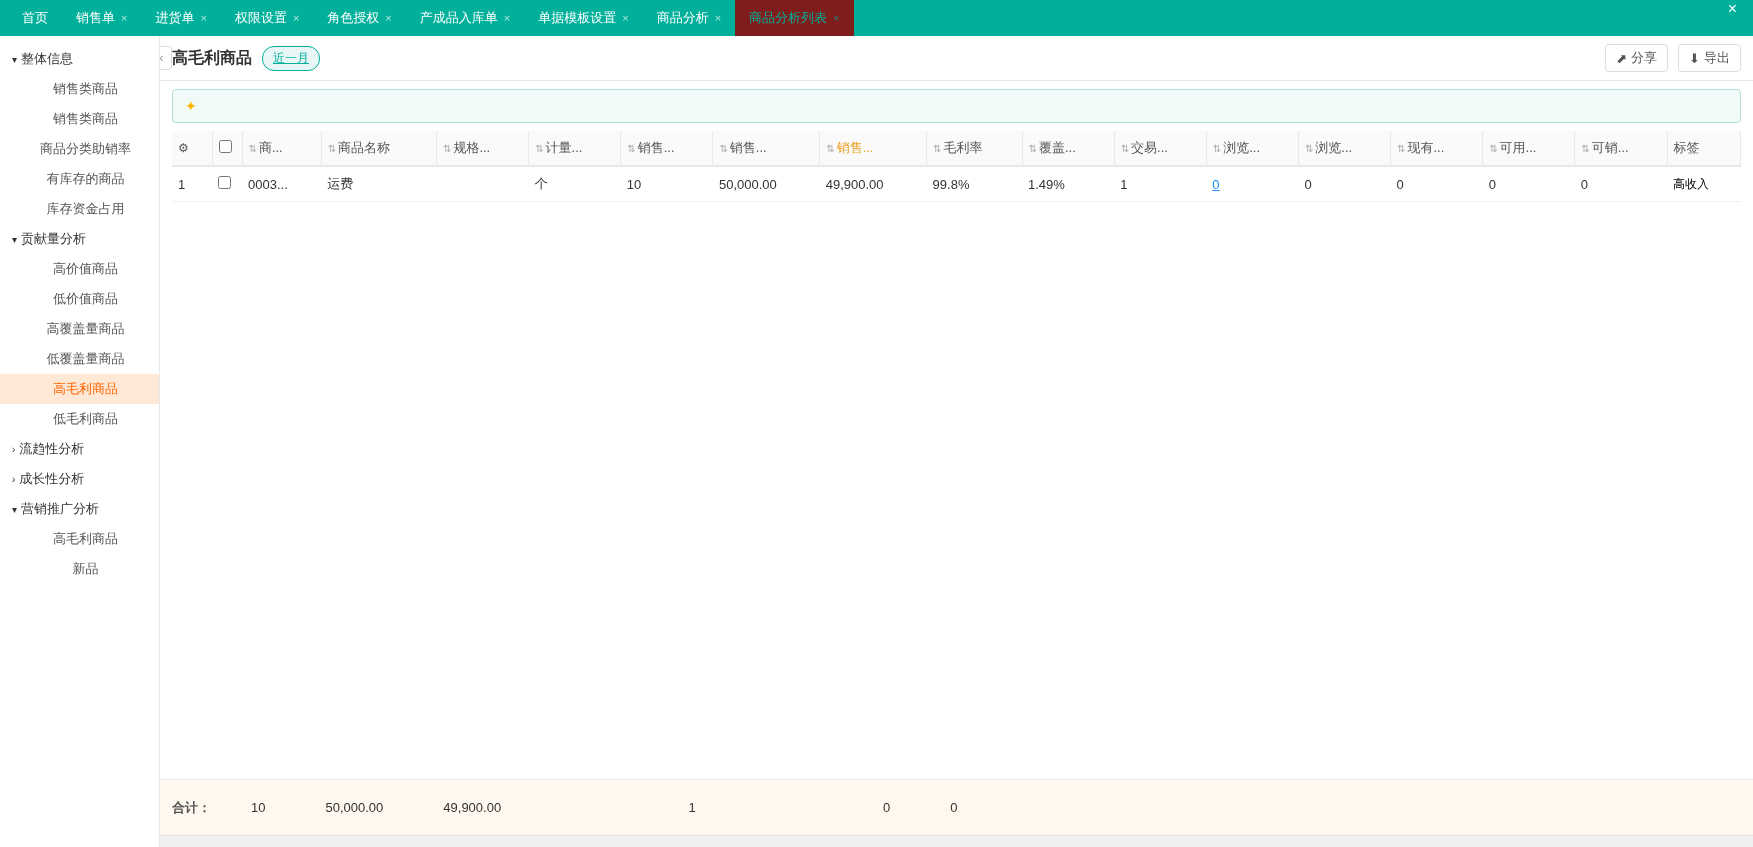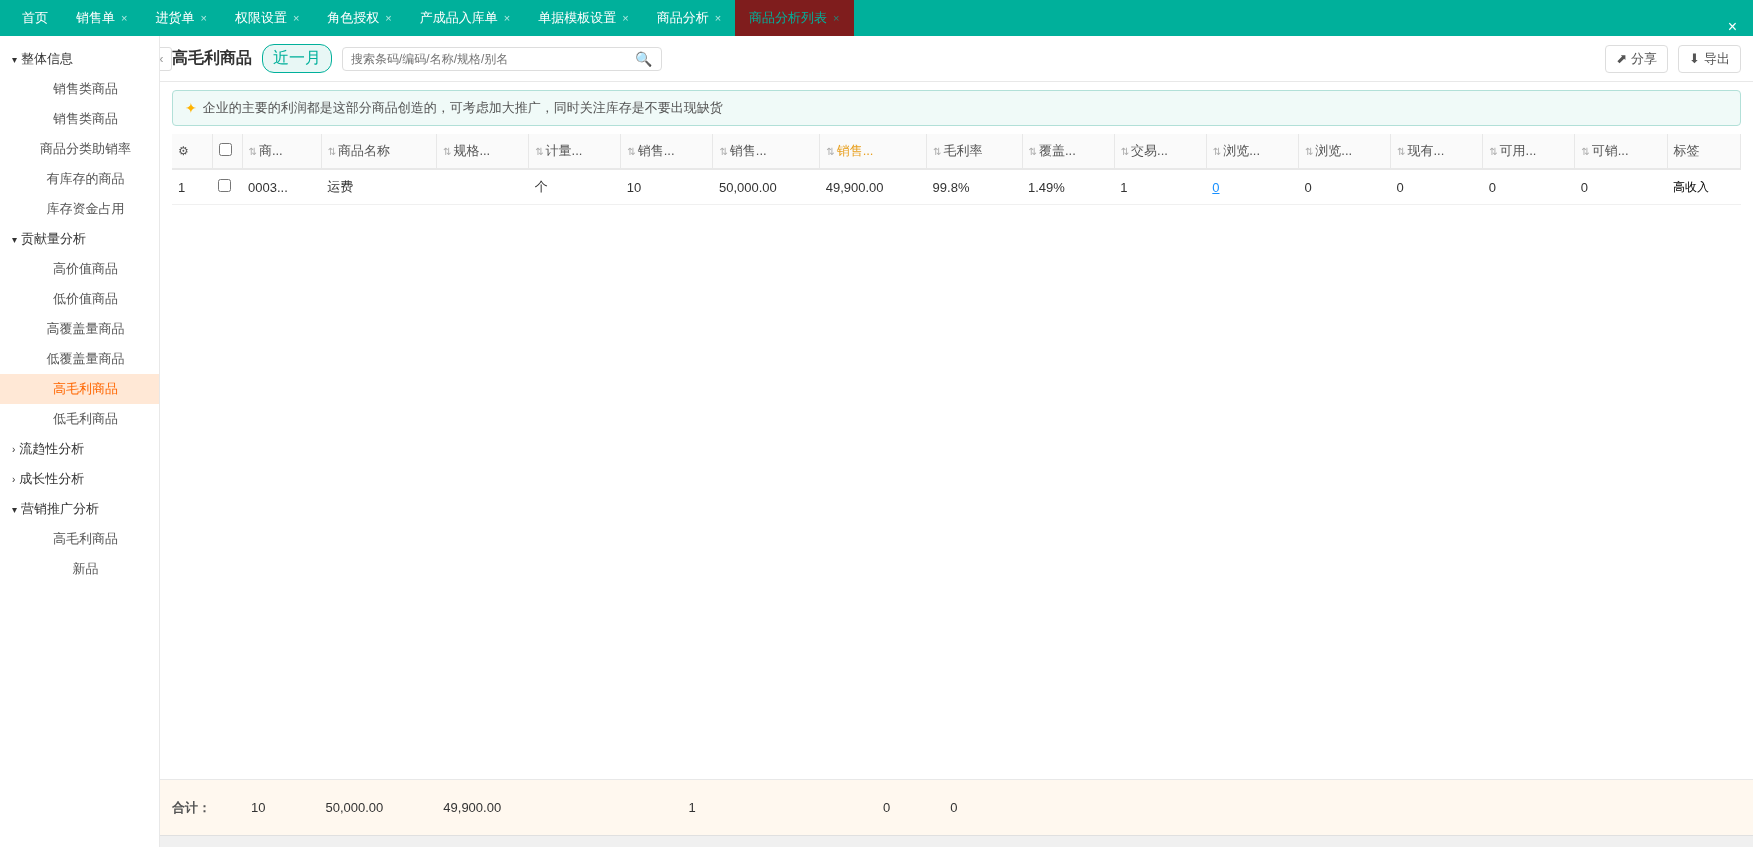--- a/index.html
+++ b/index.html
@@ -3,21 +3,21 @@
   <meta charset="utf-8">
   <style>
     * { box-sizing: border-box; margin: 0; padding: 0; font-family: 'Microsoft YaHei', Arial, sans-serif; font-size: 13px; }
     body { background: #f5f5f5; overflow: hidden; width: 1753px; height: 847px; display: flex; flex-direction: column; }
 
     
     .top-nav {
       background: #00b09b;
       height: 36px;
       display: flex;
-      align-items: flex-end;
+      align-items: flex-start;
       padding: 0 8px;
       flex-shrink: 0;
       color: white;
     }
     .nav-tab {
       padding: 0 14px;
       height: 36px;
       display: flex;
       align-items: center;
       cursor: pointer;
@@ -113,23 +113,24 @@
     .page-title {
       font-size: 16px;
       font-weight: bold;
       color: #333;
     }
     .filter-btn {
       padding: 3px 10px;
       border: 1px solid #ddd;
       border-radius: 12px;
       cursor: pointer;
-      font-size: 16px;
+      font-size: 12px;
       color: #555;
       background: white;
+      text-decoration: underline;
     }
     .filter-btn.active { background: #e8f7f5; border-color: #00b09b; color: #00b09b; }
     .search-box {
       display: flex;
       align-items: center;
       border: 1px solid #ddd;
       border-radius: 4px;
       padding: 3px 8px;
       flex: 1;
       max-width: 320px;
@@ -344,39 +345,34 @@
       <span>新品</span>
     </div>
   </div>
 
   <div class="page-area">
 
     <div class="page-header">
       <div class="collapse-btn">«</div>
       <span class="page-title">高毛利商品</span>
       <button class="filter-btn active">近一月</button>
-      <div class="search-box">
-        <input type="text" placeholder="搜索条码/编码/名称/规格/别名" style="">
-        <span class="search-icon">🔍</span>
-      </div>
       <div class="header-actions">
         <button class="action-btn">
           <span>⬈</span>
           <span>分享</span>
         </button>
         <button class="action-btn">
           <span>⬇</span>
           <span>导出</span>
         </button>
       </div>
     </div>
 
     <div class="info-banner">
       <span class="info-icon">✦</span>
-      <span>企业的主要的利润都是这部分商品创造的，可考虑加大推广，同时关注库存是不要出现缺货</span>
     </div>
 
     <div class="table-container">
       <table>
         <thead>
           <tr>
             <th style="width:40px;">⚙</th>
             <th style="width:30px;">
               <input type="checkbox" style="">
             </th>

